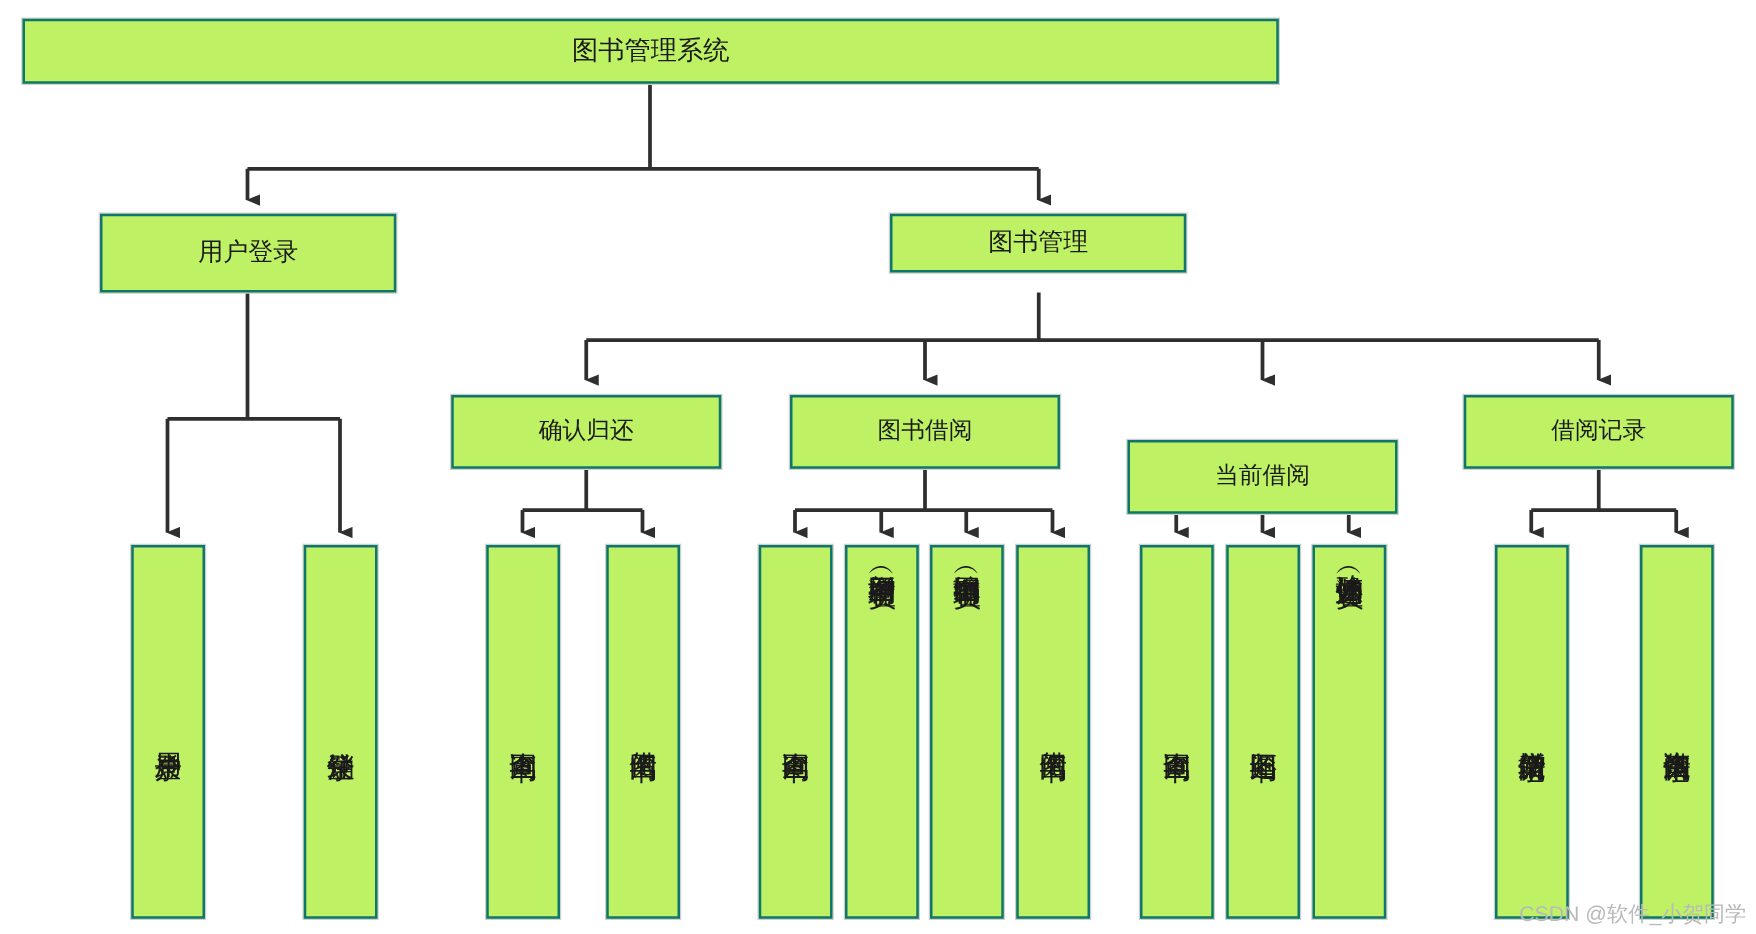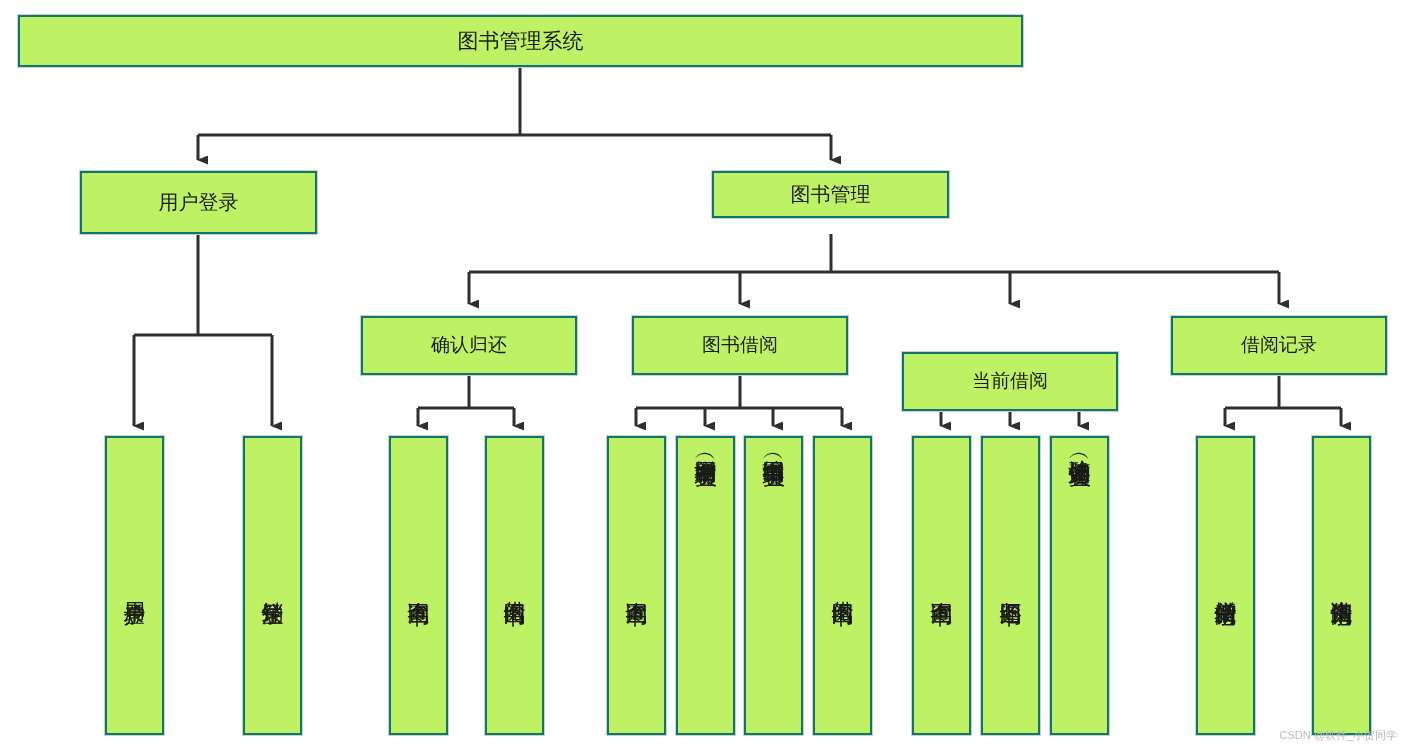--- a/index.html
+++ b/index.html
@@ -60,21 +60,21 @@
     line-height: 1;
     white-space: nowrap;
   }
   .node-leaf.tall-text { align-items: flex-start; }
   .node-leaf.mid-text { align-items: center; padding-top: 0; }
 
   .watermark {
     position: absolute;
     right: 8px;
     bottom: 4px;
-    font-size: 11px;
+    font-size: 17px;
     color: #b9b9b9;
     z-index: 5;
     white-space: nowrap;
     text-align: right;
   }
 </style>
 </head>
 <body>
 
 <div id="canvas">

